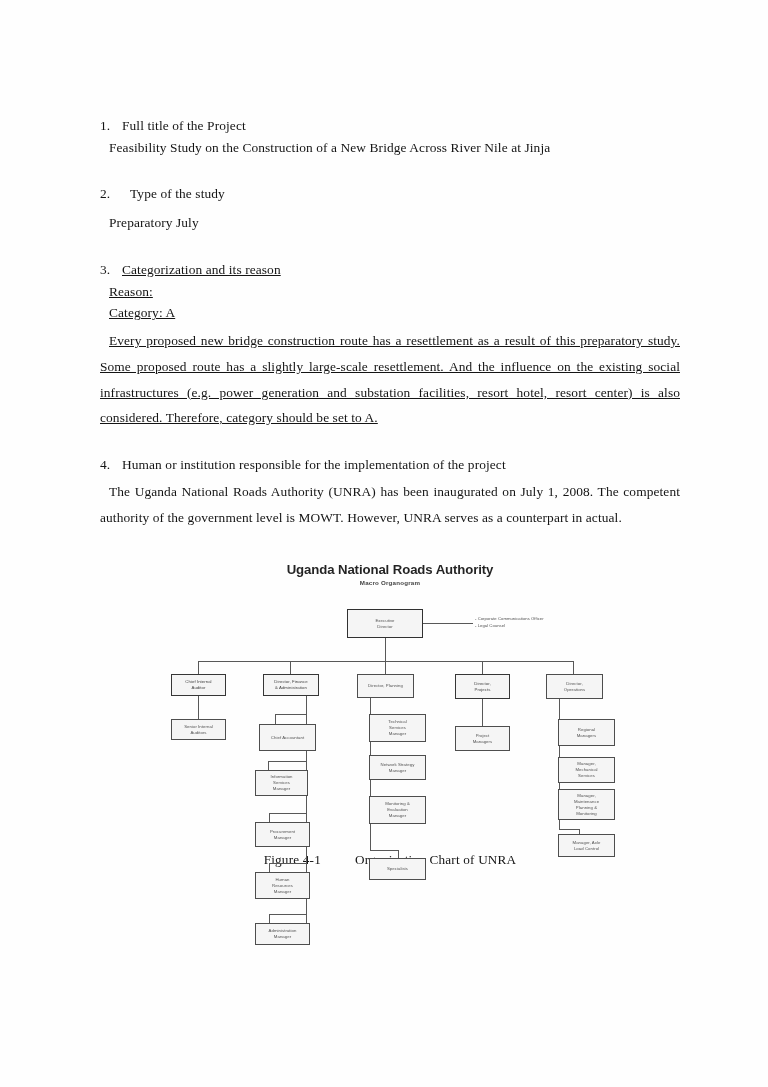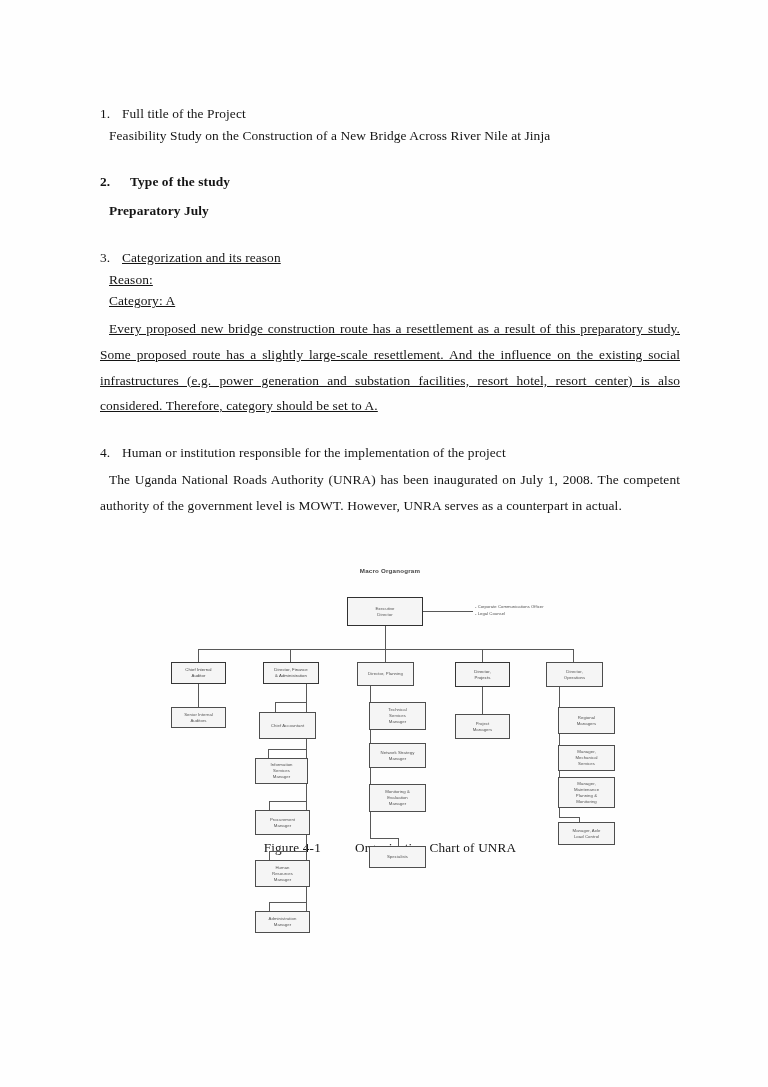--- a/index.html
+++ b/index.html
@@ -16,21 +16,21 @@
     position: relative;
     width: 768px;
     height: 1087px;
     background: #fefefe;
     overflow: hidden;
     box-sizing: border-box;
   }
   .content {
     position: absolute;
     left: 100px;
-    top: 104px;
+    top: 116px;
     width: 580px;
   }
 
   
   .sec {
     margin-bottom: 21px;
   }
   .sec-head {
     font-size: 13.4px;
     line-height: 1.55;
@@ -160,21 +160,21 @@
 <div class="page">
   <div class="content">
 
     <div class="sec">
       <div class="sec-head">
         <span class="num">1.</span><span>Full title of the Project</span>
       </div>
       <div class="sub-line">Feasibility Study on the Construction of a New Bridge Across River Nile at Jinja</div>
     </div>
 
-    <div class="sec" style="margin-top:26px;font-weight:bold;">
+    <div class="sec" style="margin-top:26px;">
       <div class="sec-head">
         <span class="num wide">2.</span><span>Type of the study</span>
       </div>
       <div class="sub-line" style="margin-top:7px;">Preparatory July</div>
     </div>
 
     <div class="sec" style="margin-top:26px;text-decoration:underline;">
       <div class="sec-head">
         <span class="num">3.</span><span>Categorization and its reason</span>
       </div>
@@ -186,20 +186,21 @@
     <div class="sec" style="margin-top:24px;">
       <div class="sec-head">
         <span class="num">4.</span><span>Human or institution responsible for the implementation of the project</span>
       </div>
       <div class="para hang" style="margin-top:3px;">The Uganda National Roads Authority (UNRA) has been inaugurated on July 1, 2008. The competent authority of the government level is MOWT. However, UNRA serves as a counterpart in actual.</div>
     </div>
 
     <div class="figure">
       <div class="chart-wrap">
 
+        <div class="chart-title">Uganda National Roads Authority</div>
         <div class="chart-subtitle">Macro Organogram</div>
 
         <div class="node root" style="left:182px; top:53px; width:76px; height:29px;">
           <span style="white-space:pre-line;">Executive
 Director</span>
         </div>
 
         <div class="line h" style="left:258px; top:67px; width:50px;"></div>
         <div class="side-note" style="left:310px; top:60px;">
           <div>- Corporate Communications Officer</div>

